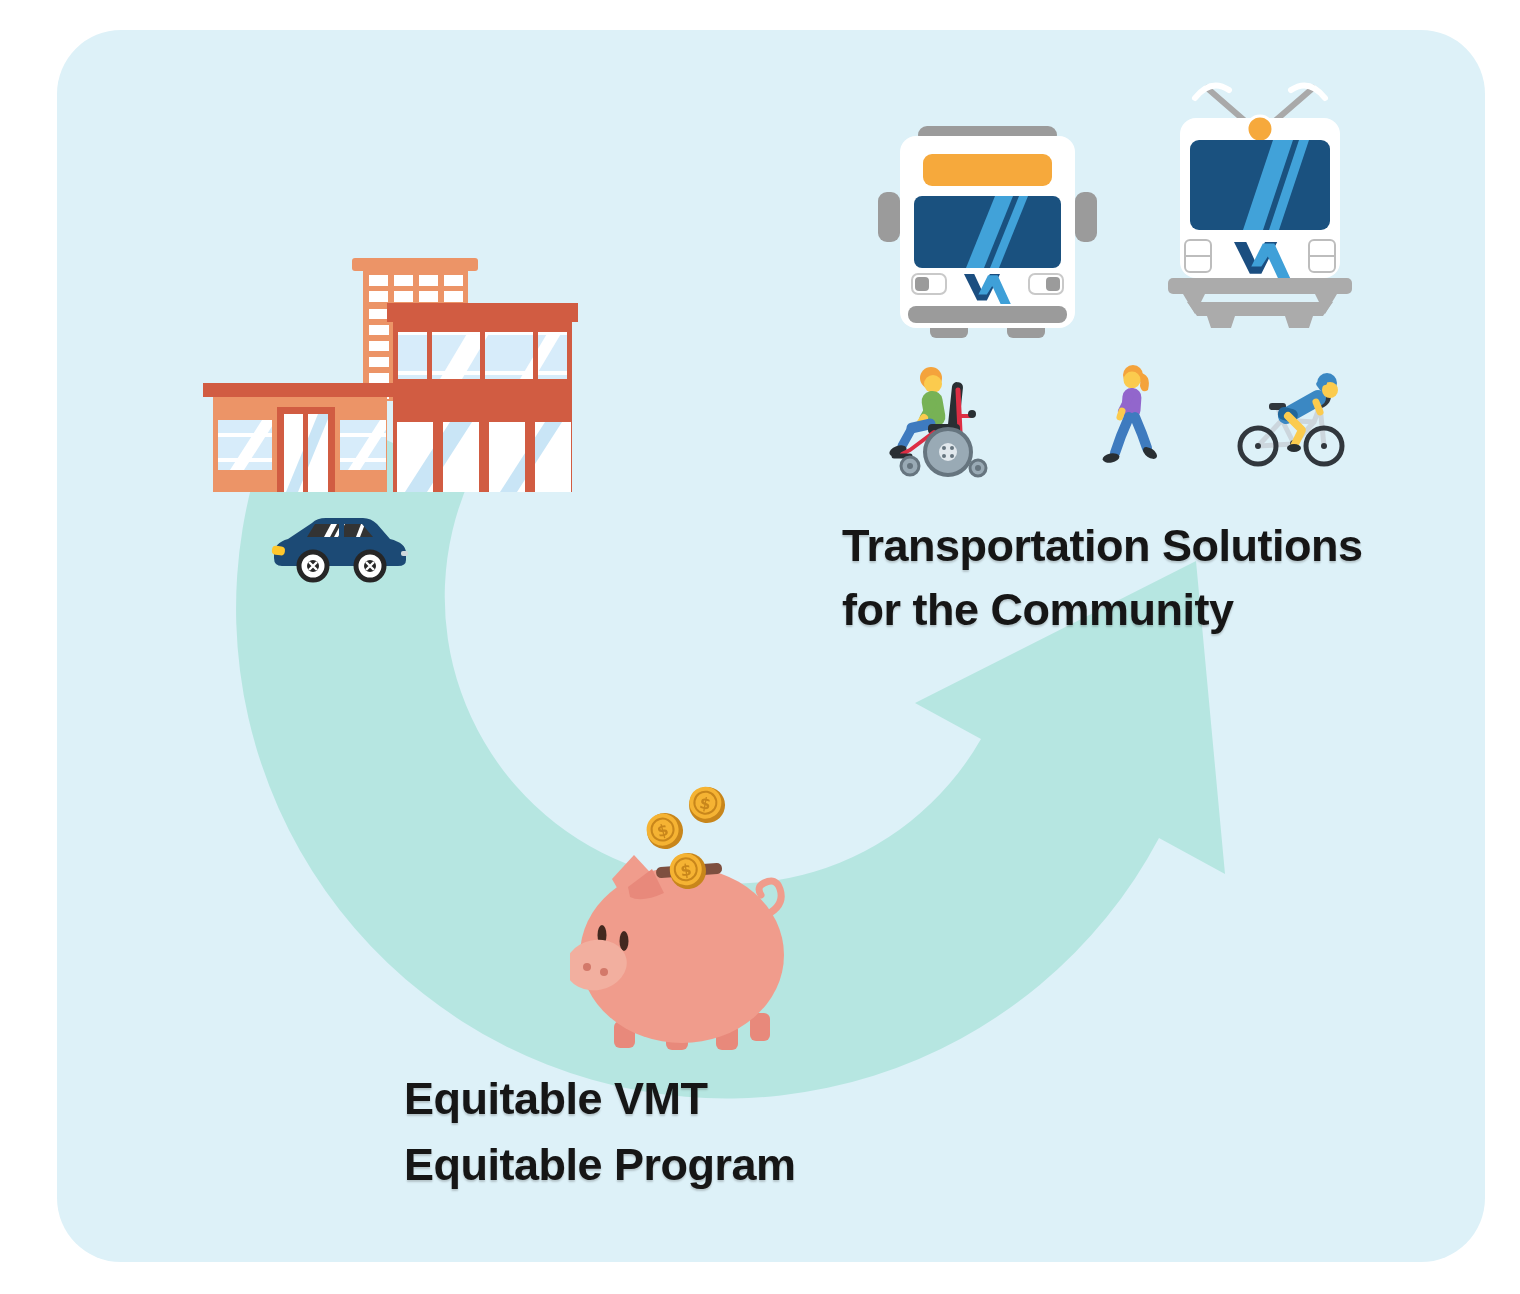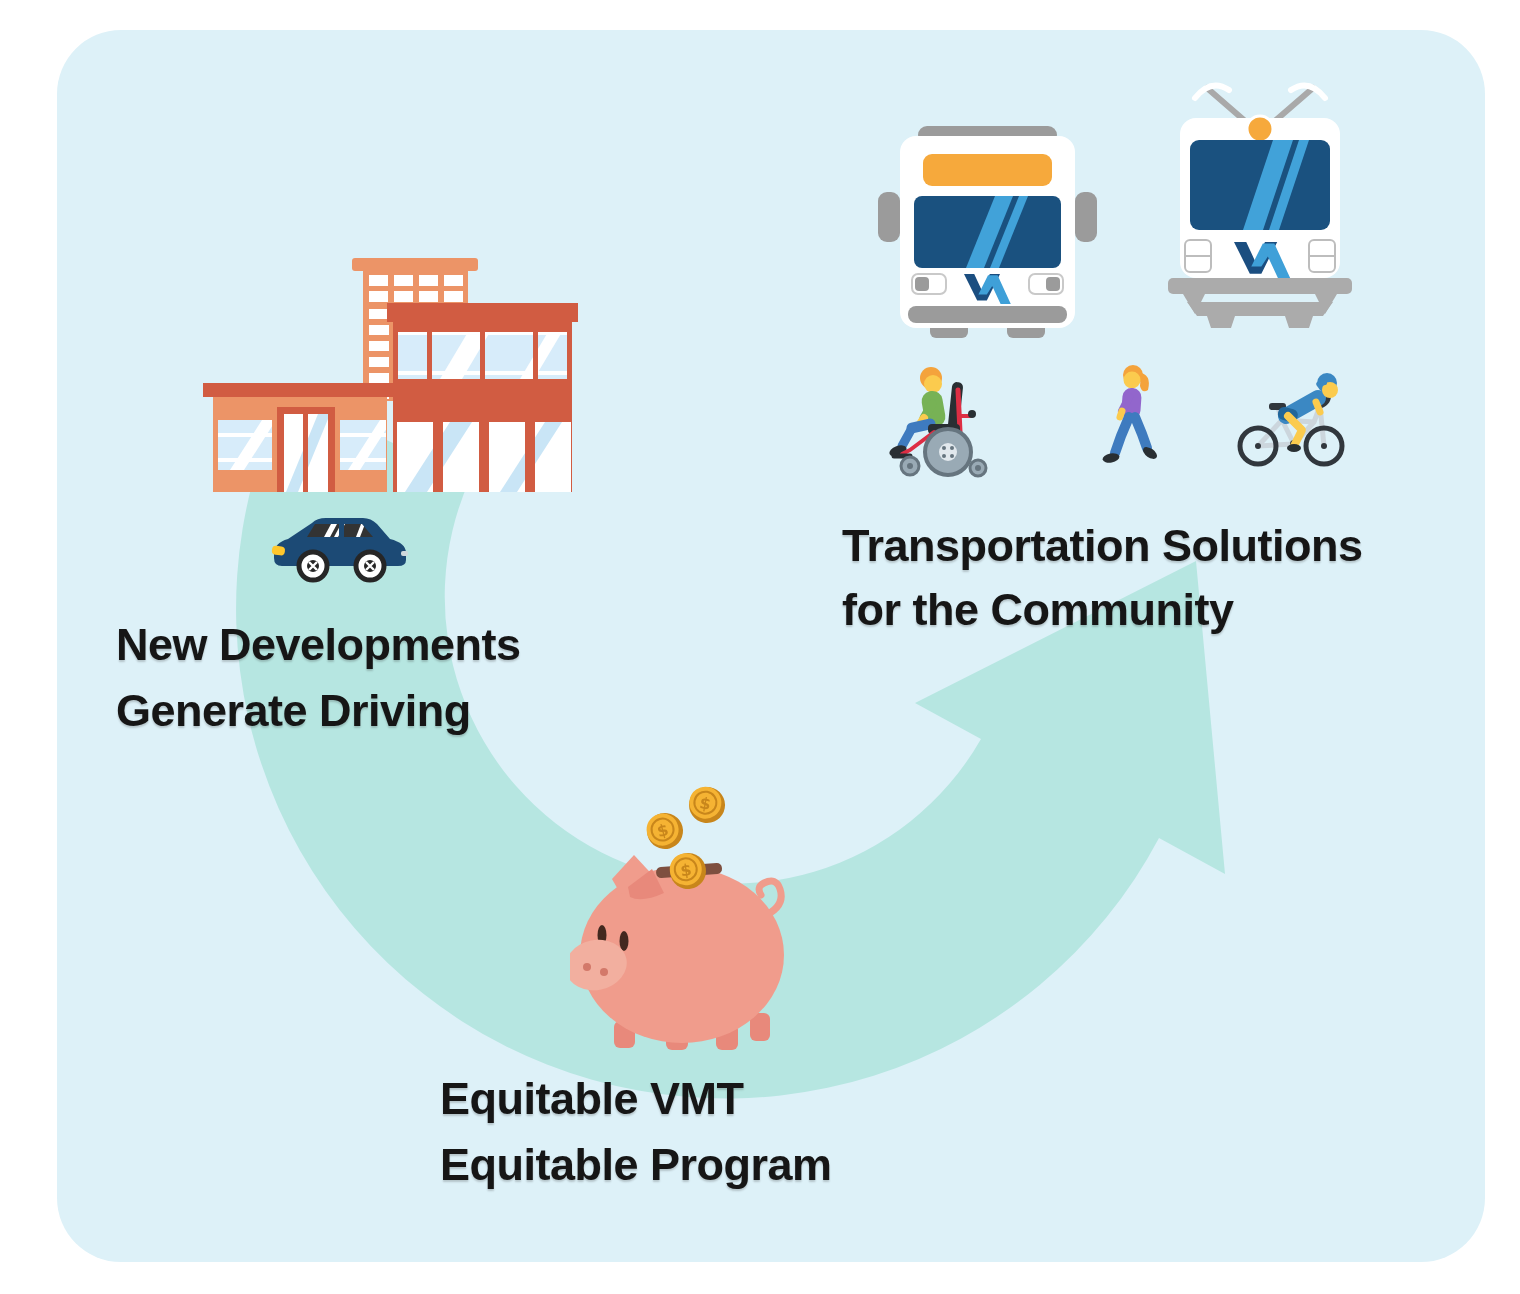--- a/index.html
+++ b/index.html
@@ -306,28 +306,24 @@
       <text x="-2" y="4.5" font-size="16" font-weight="bold" fill="#c8861b" text-anchor="middle" font-family="DejaVu Sans, sans-serif">$</text>
     </g>
     <g transform="translate(118,96) rotate(-8)">
       <circle r="18" fill="#c8861b"></circle>
         <circle cx="-2" cy="-2" r="16" fill="#f5b333"></circle>
       <circle cx="-2" cy="-2" r="11" fill="none" stroke="#c8861b" stroke-width="2"></circle>
       <text x="-2" y="4.5" font-size="16" font-weight="bold" fill="#c8861b" text-anchor="middle" font-family="DejaVu Sans, sans-serif">$</text>
     </g>
   </svg>
 
-  <div class="label" style="left:116px;top:612px;width:480px;line-height:66px">
-    <div>New Developments</div>
-    <div>Generate Driving</div>
-  </div>
 
   <div class="label" style="left:842px;top:514px;width:600px">
     <div>Transportation Solutions</div>
     <div>for the Community</div>
   </div>
 
-  <div class="label" style="left:440px;top:1066px;width:500px;line-height:66px">
+  <div class="label" style="left:404px;top:1066px;width:500px;line-height:66px">
     <div>Equitable VMT</div>
     <div>Equitable Program</div>
   </div>
 
 </div>
 
 </body></html>

